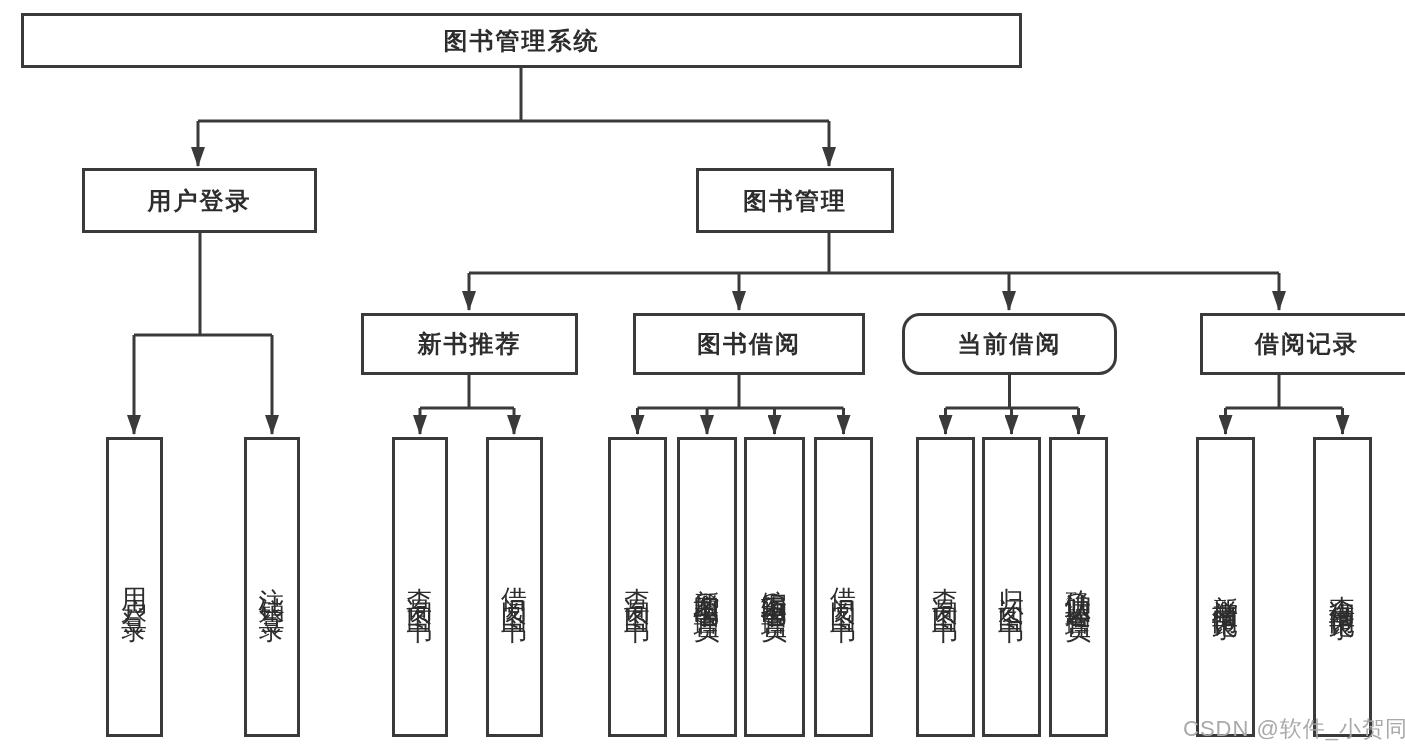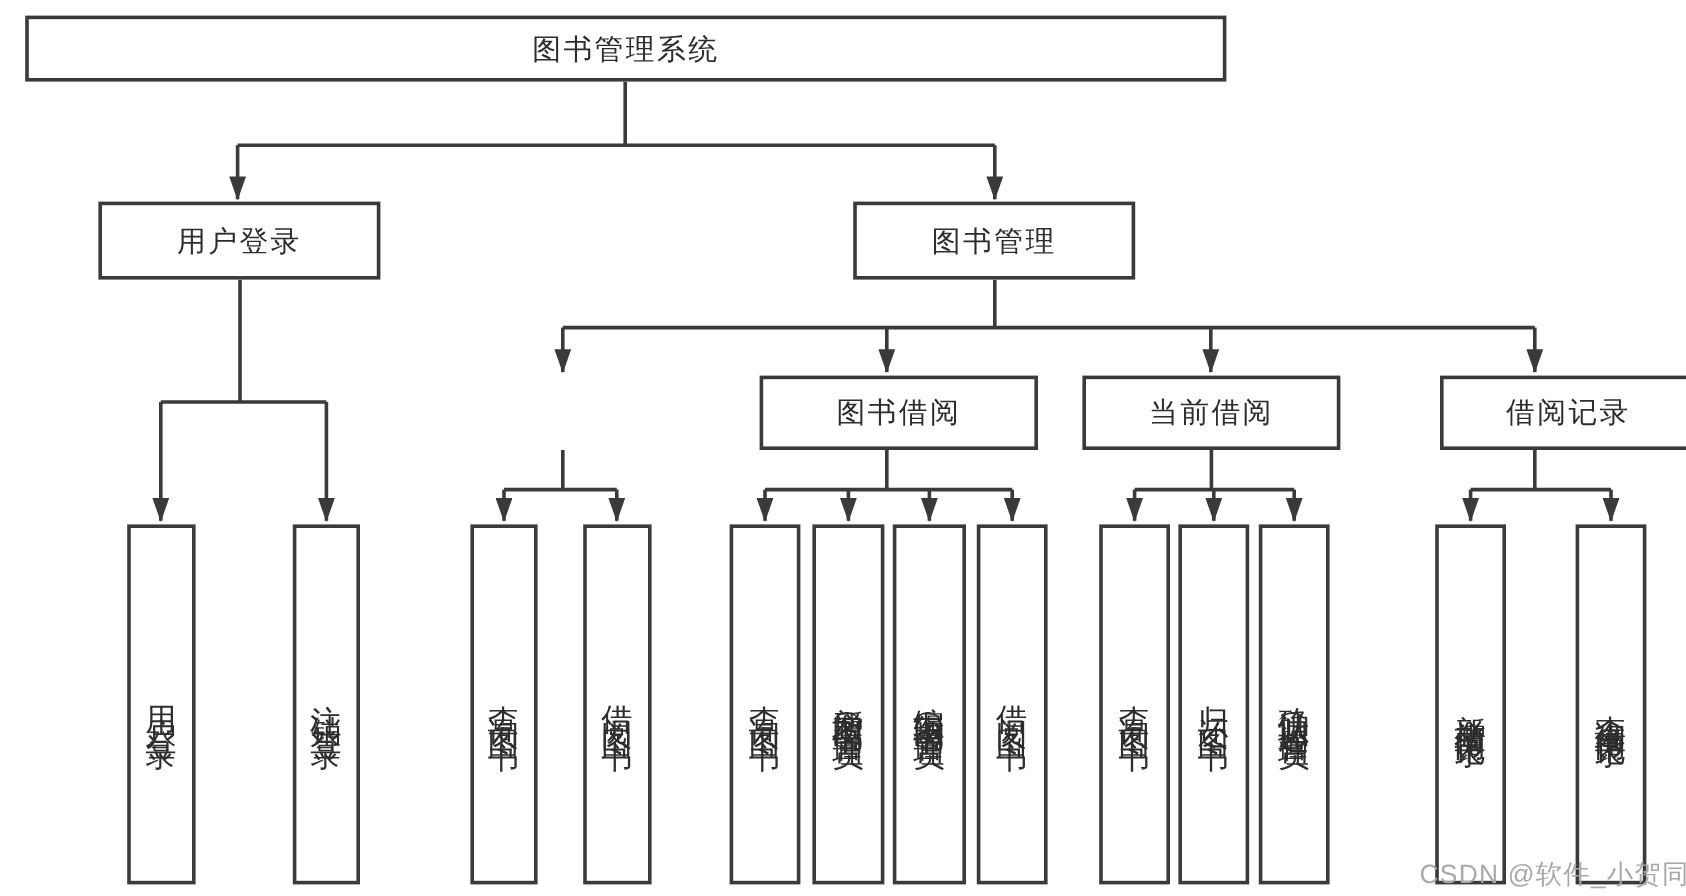--- a/index.html
+++ b/index.html
@@ -13,21 +13,21 @@
   }
   .connectors{position:absolute;left:0;top:0;width:1405px;height:747px;}
   .node{
     position:absolute;
     box-sizing:border-box;
     border:3px solid #3a3a3a;
     background:#ffffff;
     display:flex;align-items:center;justify-content:center;
     z-index:2;
   }
-  .hbox{font-size:24px;letter-spacing:2px;}
+  .hbox{font-size:24px;letter-spacing:2px;font-weight:bold;}
   .vbox .vtext{
     writing-mode:vertical-rl;
     text-orientation:mixed;
     font-size:26px;
     line-height:1;
     letter-spacing:10px;
     white-space:nowrap;
   }
   .vbox .vtext.tight{letter-spacing:4px;}
   .watermark{
@@ -107,28 +107,31 @@
     </g>
   </svg>
 
   <div class="node hbox" style="left:21px;top:13px;width:1001px;height:55px;">
     <span>图书管理系统</span>
   </div>
 
   <div class="node hbox" style="left:82px;top:168px;width:235px;height:65px;">
     <span>用户登录</span>
   </div>
-  <div class="node hbox" style="left:711px;top:168px;width:235px;height:65px;">
+  <div class="node hbox" style="left:696px;top:168px;width:198px;height:65px;">
     <span>图书管理</span>
   </div>
 
+  <div class="node hbox" style="left:361px;top:313px;width:217px;height:62px;">
+    <span>新书推荐</span>
+  </div>
   <div class="node hbox" style="left:633px;top:313px;width:232px;height:62px;">
     <span>图书借阅</span>
   </div>
-  <div class="node hbox" style="left:902px;top:313px;width:215px;height:62px;">
+  <div class="node hbox" style="left:902px;top:313px;width:215px;height:62px;border-radius:18px;">
     <span>当前借阅</span>
   </div>
   <div class="node hbox" style="left:1172px;top:313px;width:214px;height:62px;margin-left:28px;">
     <span>借阅记录</span>
   </div>
 
   <div class="node vbox" style="left:106px;top:437px;width:57px;height:300px;">
     <span class="vtext">用户登录</span>
   </div>
   <div class="node vbox" style="left:244px;top:437px;width:56px;height:300px;">

